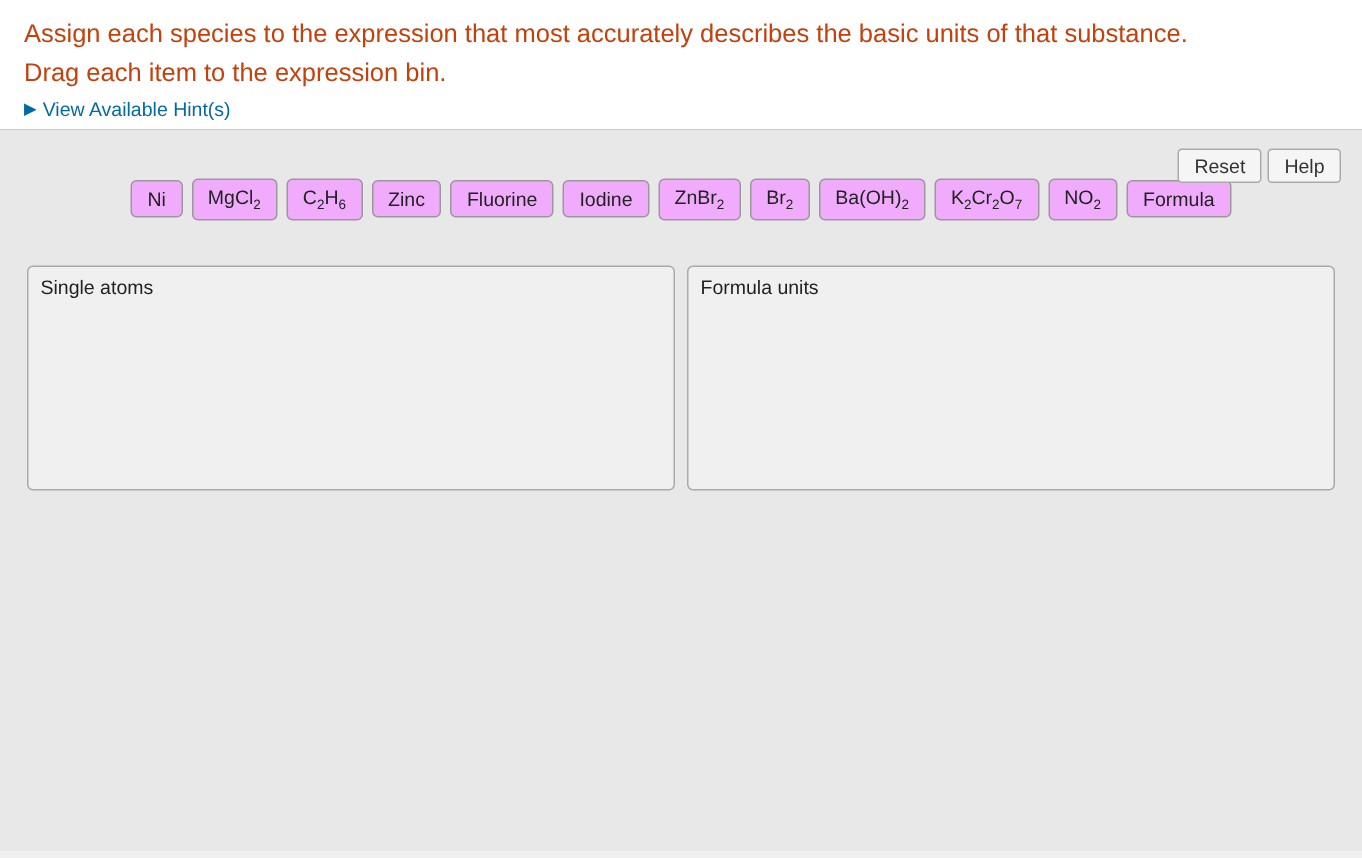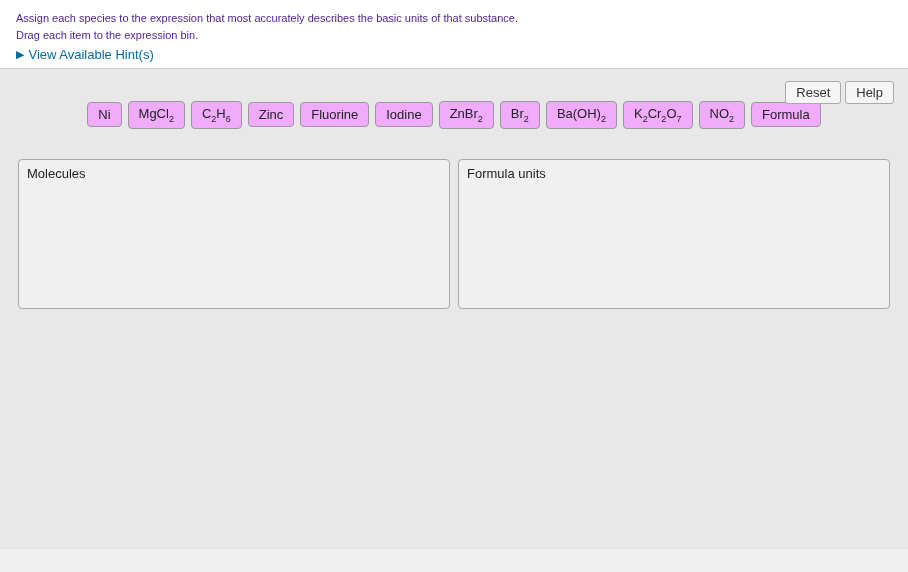--- a/index.html
+++ b/index.html
@@ -11,22 +11,22 @@
       min-height: 572px;
     }
 
     .top-bar {
       background: #fff;
       padding: 10px 16px 6px 16px;
       border-bottom: 1px solid #ccc;
     }
 
     .instructions {
-      font-size: 11px;
-      color: #4c1d95;
+      font-size: 17px;
+      color: #c2410c;
       line-height: 1.5;
     }
 
     .hint-link {
       color: #0369a1;
       font-size: 13px;
       cursor: pointer;
       display: inline-flex;
       align-items: center;
       gap: 4px;
@@ -143,20 +143,20 @@
       <div class="drag-item" draggable="true">ZnBr<sub>2</sub></div>
       <div class="drag-item" draggable="true">Br<sub>2</sub></div>
       <div class="drag-item" draggable="true">Ba(OH)<sub>2</sub></div>
       <div class="drag-item" draggable="true">K<sub>2</sub>Cr<sub>2</sub>O<sub>7</sub></div>
       <div class="drag-item" draggable="true">NO<sub>2</sub></div>
       <div class="drag-item" draggable="true">Formula</div>
     </div>
 
   <div class="bins-area" id="bins-container">
 
-      <div class="bin" id="bin-molecules">
-        <div class="bin-title">Molecules</div>
+  <div class="bin" id="bin-single-atoms">
+        <div class="bin-title">Single atoms</div>
       </div>
       <div class="bin" id="bin-formula-units">
         <div class="bin-title">Formula units</div>
       </div>
     </div>
 </div>
 
 </body></html>

